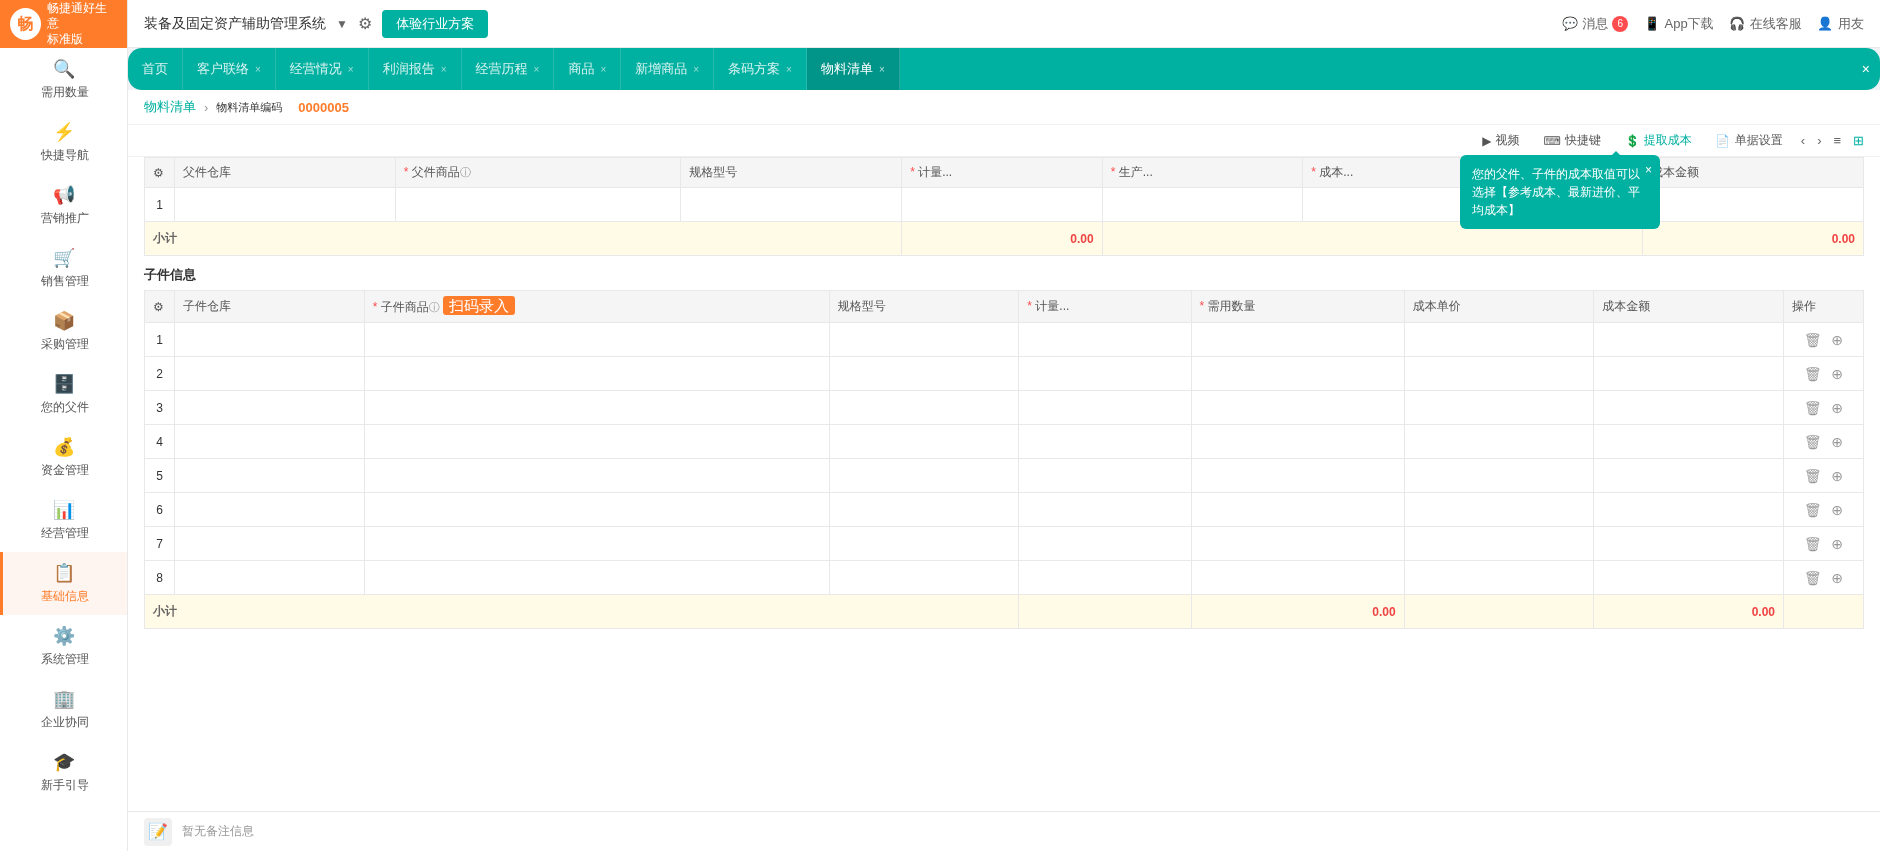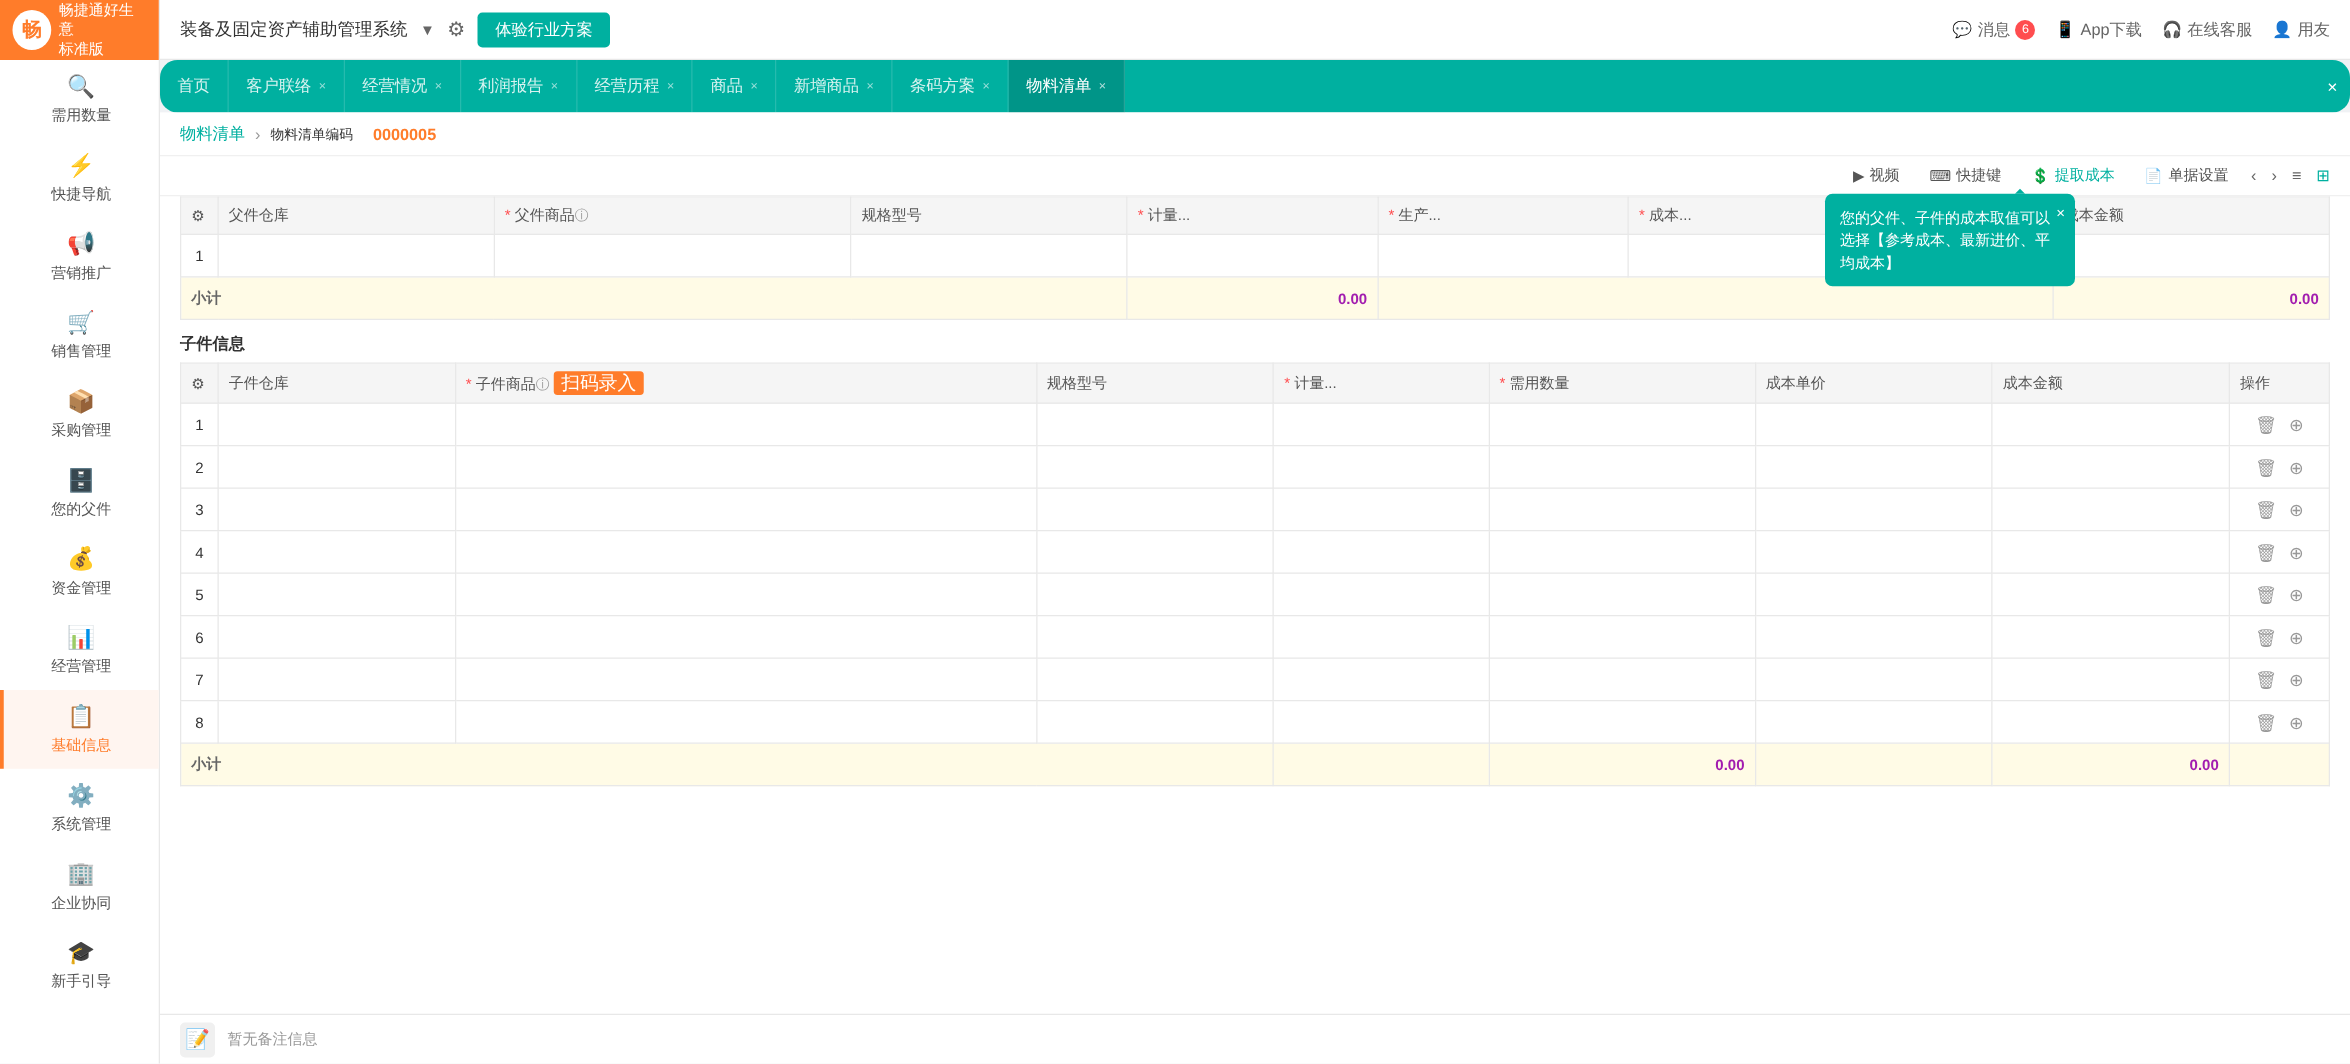--- a/index.html
+++ b/index.html
@@ -238,21 +238,21 @@
     }
     .data-table td {
       border: 1px solid #e8e8e8;
       padding: 5px 8px;
       color: #333;
       height: 34px;
     }
     .data-table tr.subtotal td {
       background: #fffbe6;
       font-weight: bold;
-      color: #a21caf;
+      color: #ef4444;
     }
     .row-num {
       color: #999;
       text-align: center;
       width: 30px;
     }
     .settings-col { width: 30px; text-align: center; }
     .ops-col { width: 80px; text-align: center; }
     .scan-badge {
       background: #ff7c2a;

